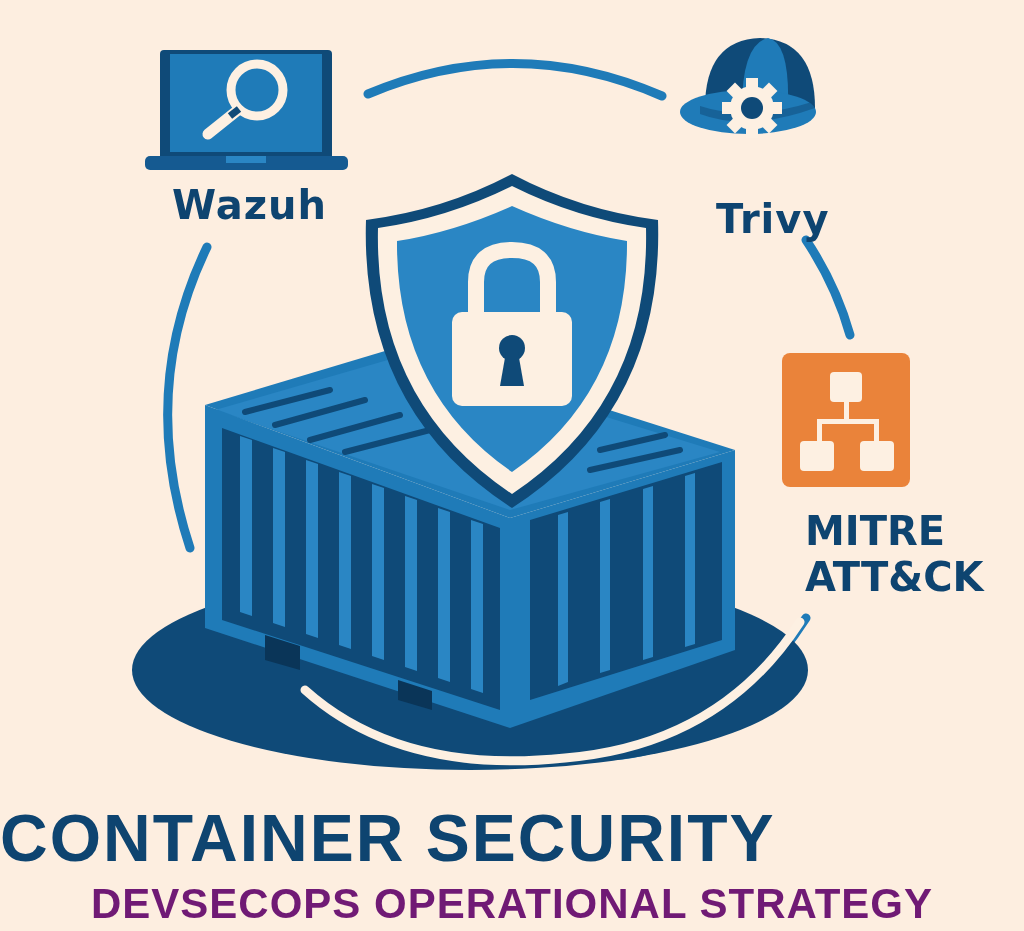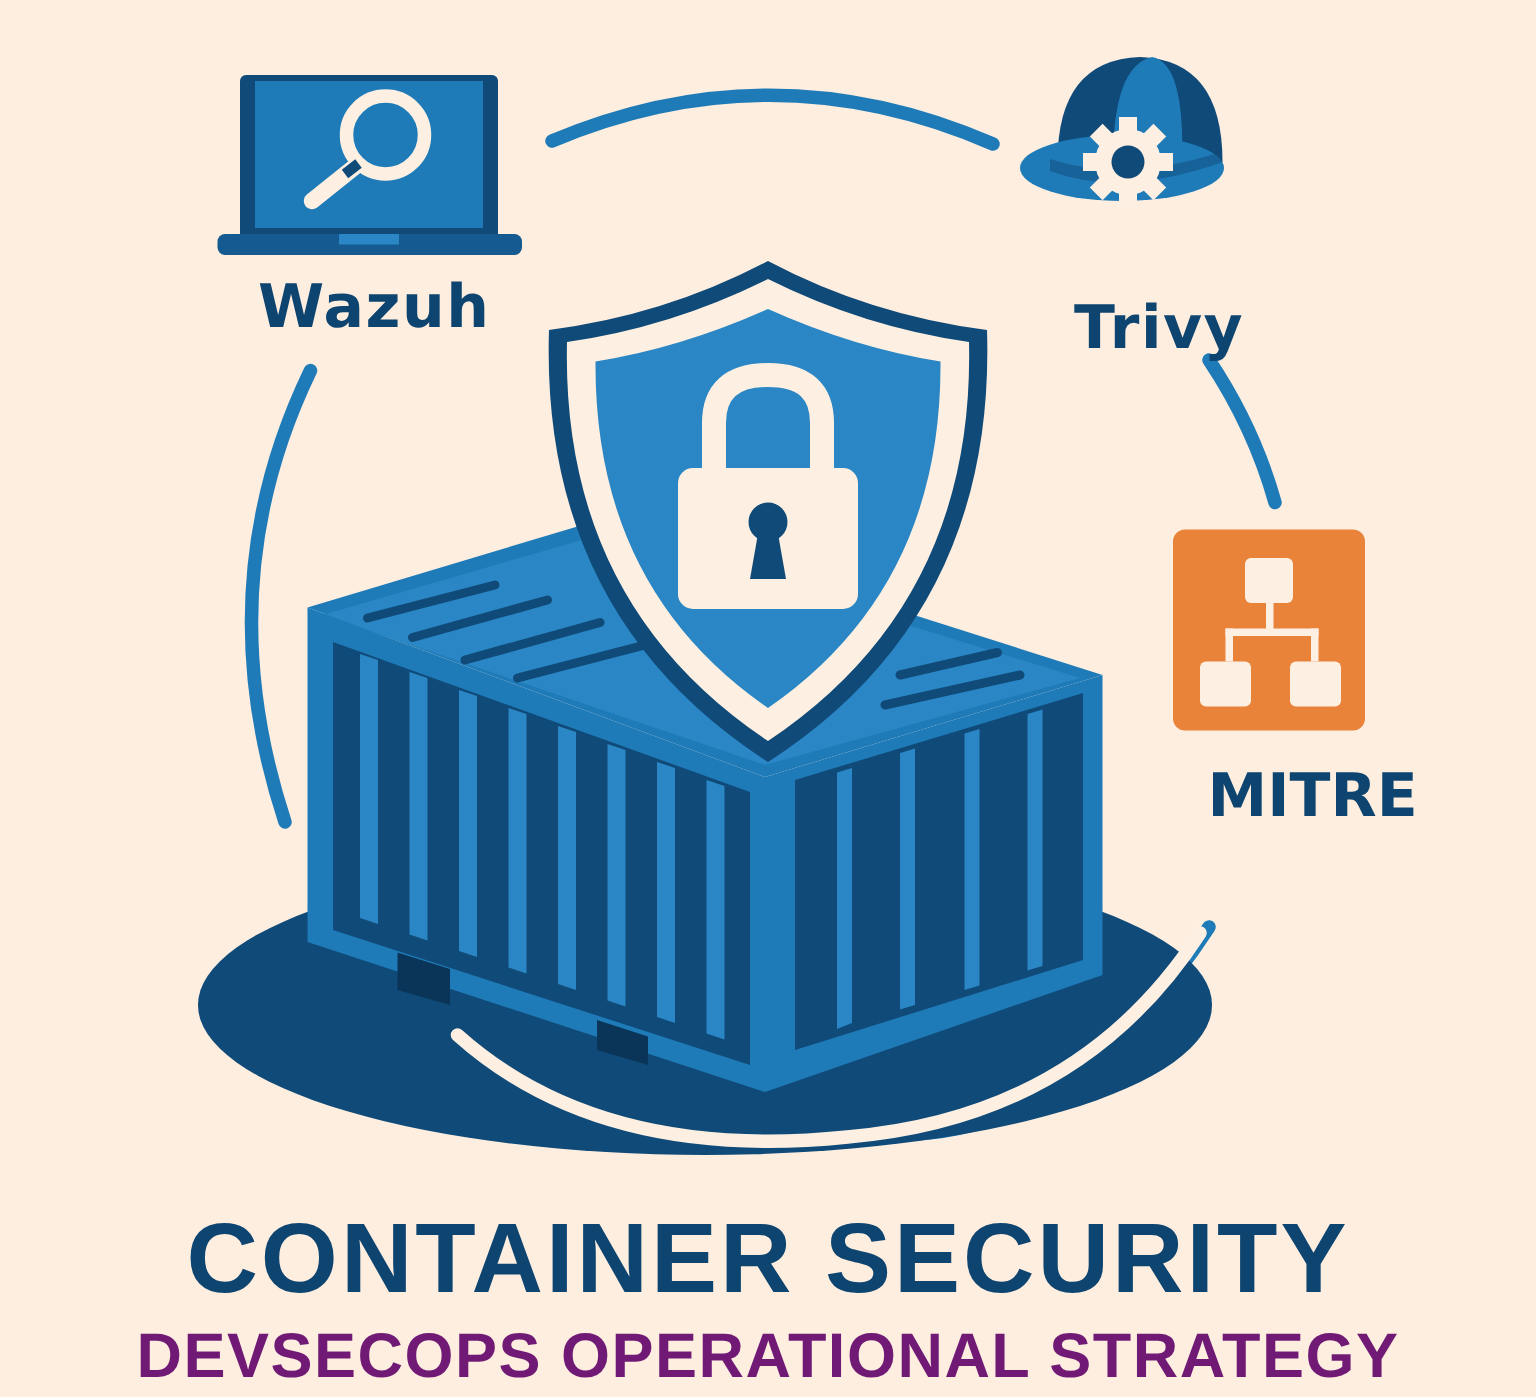--- a/index.html
+++ b/index.html
@@ -16,21 +16,21 @@
       color: #0e4470;
       font-weight: bold;
       font-family: "DejaVu Sans", "Liberation Sans", sans-serif;
       white-space: nowrap;
     }
     #lbl-wazuh { left: 172px; top: 172px; font-size: 40px; letter-spacing: 1px; }
     #lbl-trivy { left: 716px; top: 160px; font-size: 40px; letter-spacing: 1px; margin-top: 26px; }
     #lbl-mitre { left: 778px; top: 498px; font-size: 40px; line-height: 46px; text-align: left; margin-left: 27px; }
     #title {
       position: absolute; left: 0; width: 1024px; top: 790px;
-      text-align: center; color: #0e4470; font-weight: bold;
+      text-align: left; color: #0e4470; font-weight: bold;
       font-family: "Liberation Sans", sans-serif;
       font-size: 66px; letter-spacing: 2px;
     }
     #subtitle {
       position: absolute; left: 0; width: 1024px; top: 870px;
       text-align: center; color: #701a75; font-weight: bold;
       font-family: "Liberation Sans", sans-serif;
       font-size: 42px; letter-spacing: 1px;
     }
   </style>
@@ -143,17 +143,18 @@
       <rect x="874" y="409" width="5" height="22" fill="#fdf0e2"></rect>
       <rect x="800" y="431" width="34" height="30" rx="4" fill="#fdf0e2"></rect>
       <rect x="860" y="431" width="34" height="30" rx="4" fill="#fdf0e2"></rect>
     </g>
   </svg>
 
   <div class="label" id="lbl-wazuh">Wazuh</div>
   <div class="label" id="lbl-trivy">Trivy</div>
   <div class="label" id="lbl-mitre">
     <div>MITRE</div>
+    <div>ATT&amp;CK</div>
   </div>
 
   <div id="title">CONTAINER SECURITY</div>
   <div id="subtitle">DEVSECOPS OPERATIONAL STRATEGY</div>
 </div>
 
 </body></html>

